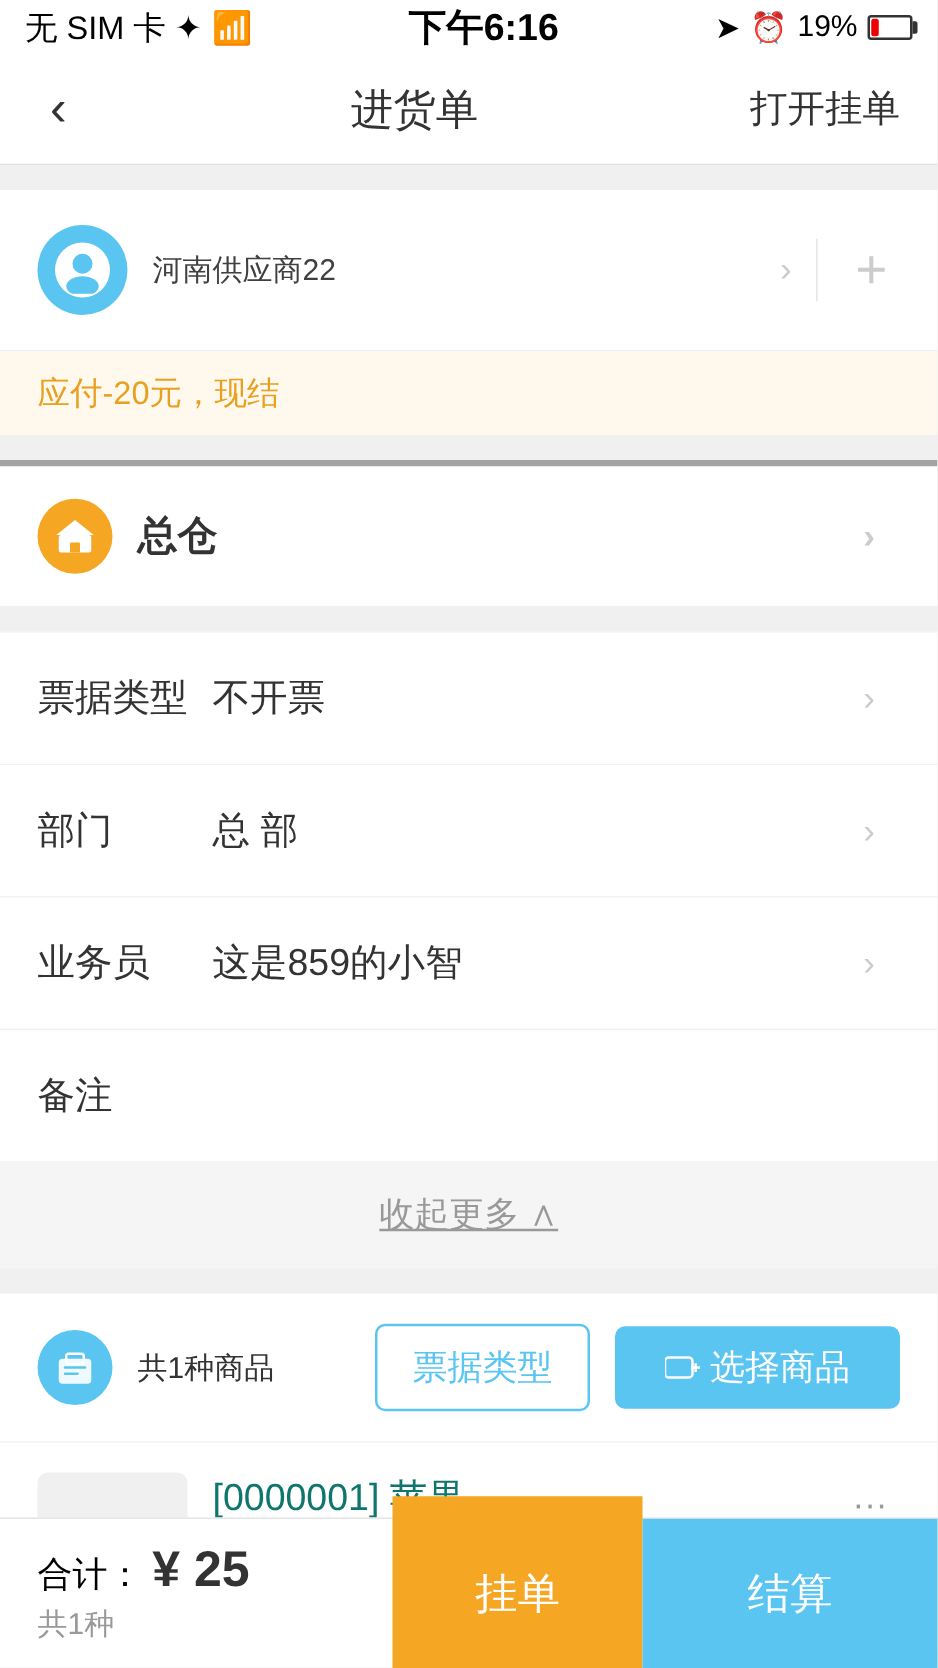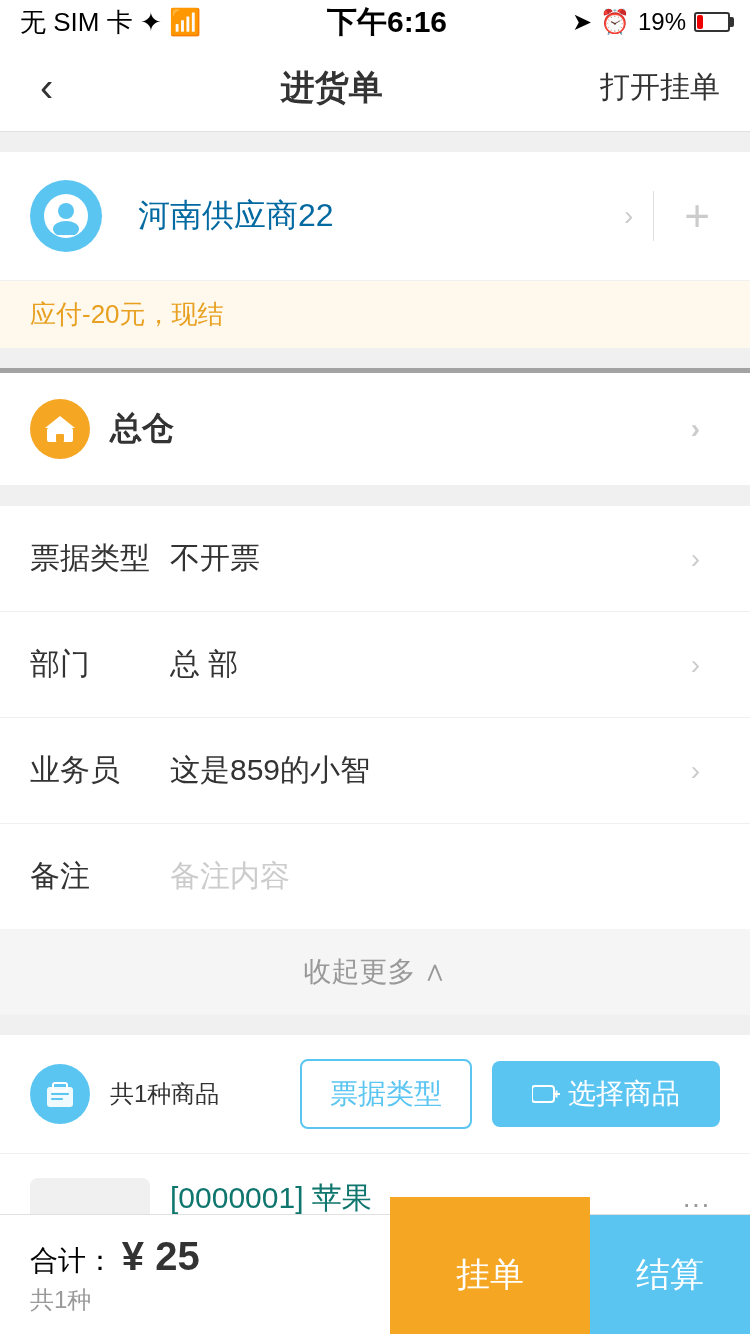--- a/index.html
+++ b/index.html
@@ -39,21 +39,21 @@
       border-bottom: 1px solid #e0e0e0;
     }
     .nav-back {
       font-size: 40px;
       color: #333;
       cursor: pointer;
       padding: 10px;
     }
     .nav-title {
       font-size: 34px;
-      font-weight: 700;
+      font-weight: 400;
       color: #333;
     }
     .nav-action {
       font-size: 30px;
       color: #333;
       cursor: pointer;
     }
 
     
     .section-divider {
@@ -90,23 +90,22 @@
       width: 44px;
       height: 44px;
       border-radius: 50%;
       background: #fff;
       display: flex;
       align-items: center;
       justify-content: center;
     }
     .supplier-name {
       flex: 1;
-      font-size: 32px;
-      color: #0369a1;
-      margin-left: 16px;
+      font-size: 24px;
+      color: #404040;
     }
     .chevron {
       color: #ccc;
       font-size: 28px;
       margin-right: 20px;
     }
     .add-btn {
       font-size: 44px;
       color: #ccc;
       cursor: pointer;
@@ -180,20 +179,21 @@
     }
 
     
     .collapse-toggle {
       background: #f5f5f5;
       padding: 24px;
       text-align: center;
       font-size: 28px;
       color: #999;
       cursor: pointer;
+      text-decoration: underline;
     }
 
     
     .products-header {
       display: flex;
       align-items: center;
       padding: 24px 30px;
       background: #fff;
       gap: 20px;
     }
@@ -318,21 +318,21 @@
       height: 155px;
       background: #f5a623;
       display: flex;
       align-items: center;
       justify-content: center;
       font-size: 34px;
       color: #fff;
       cursor: pointer;
     }
     .footer-btn-checkout {
-      width: 160px;
+      width: 236px;
       height: 120px;
       background: #5bc5f2;
       display: flex;
       align-items: center;
       justify-content: center;
       font-size: 34px;
       color: #fff;
       cursor: pointer;
     }
   </style>
@@ -411,21 +411,20 @@
     <div class="form-value">总 部</div>
     <div class="chevron">›</div>
   </div>
   <div class="form-row">
     <div class="form-label">业务员</div>
     <div class="form-value">这是859的小智</div>
     <div class="chevron">›</div>
   </div>
   <div class="form-row">
     <div class="form-label">备注</div>
-    <div class="form-value placeholder">备注内容</div>
   </div>
 </div>
 
 <div class="collapse-toggle">收起更多 ∧</div>
 
 <div class="section-divider"></div>
 
 <div class="card">
   <div class="products-header">
     <div class="products-icon">

